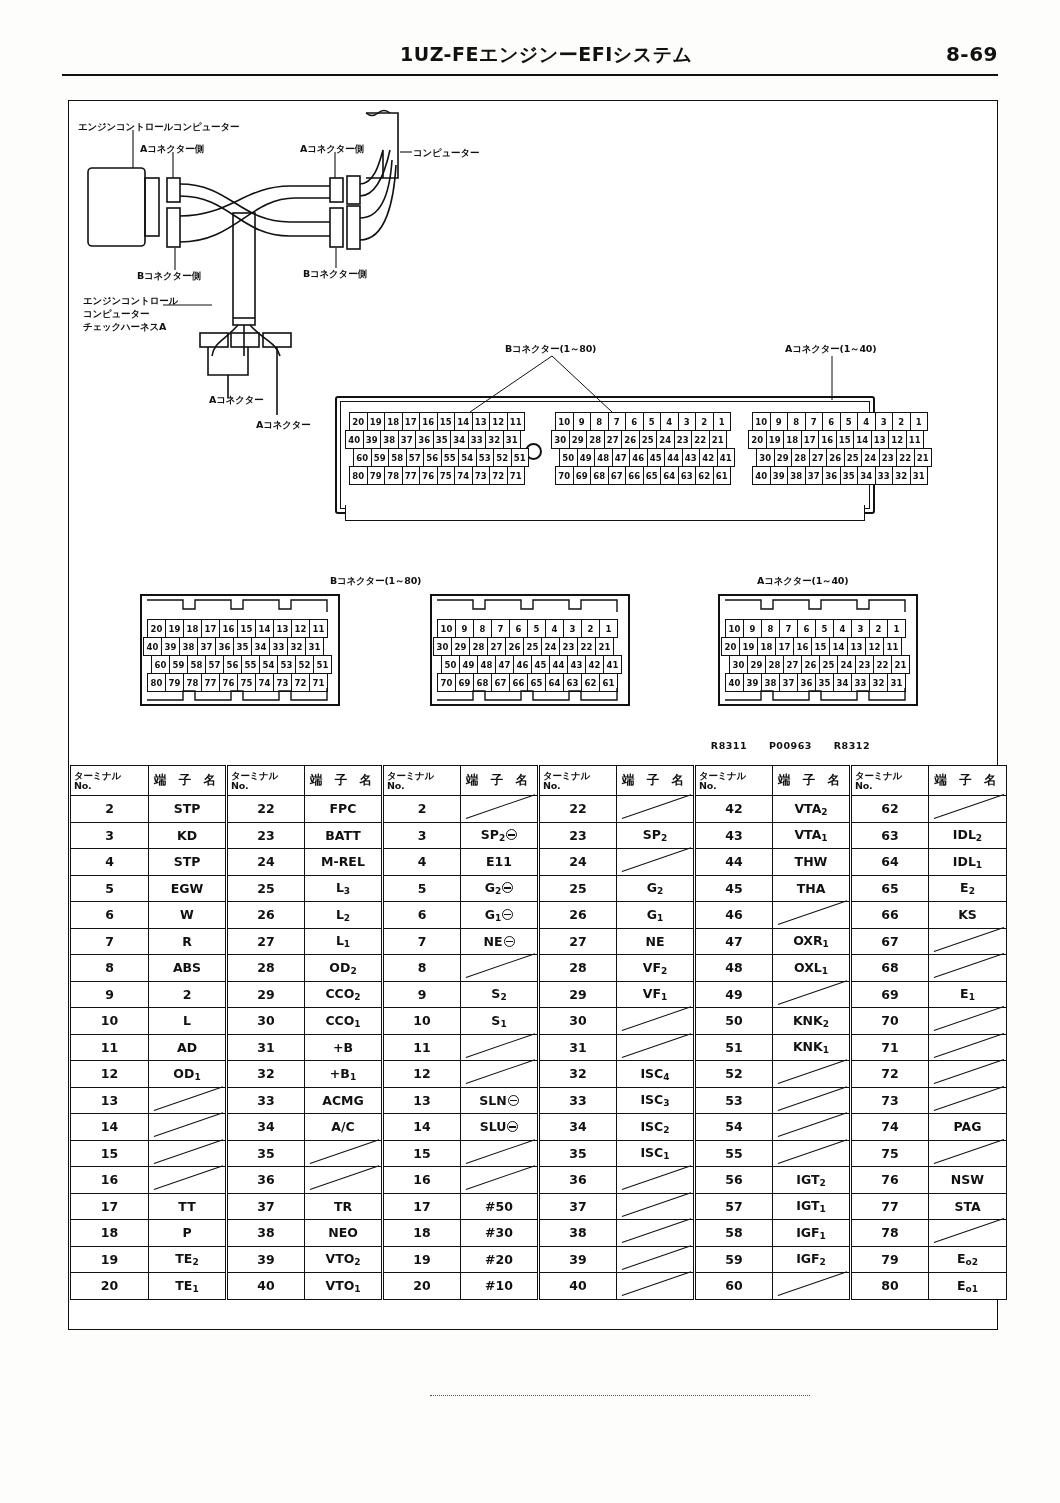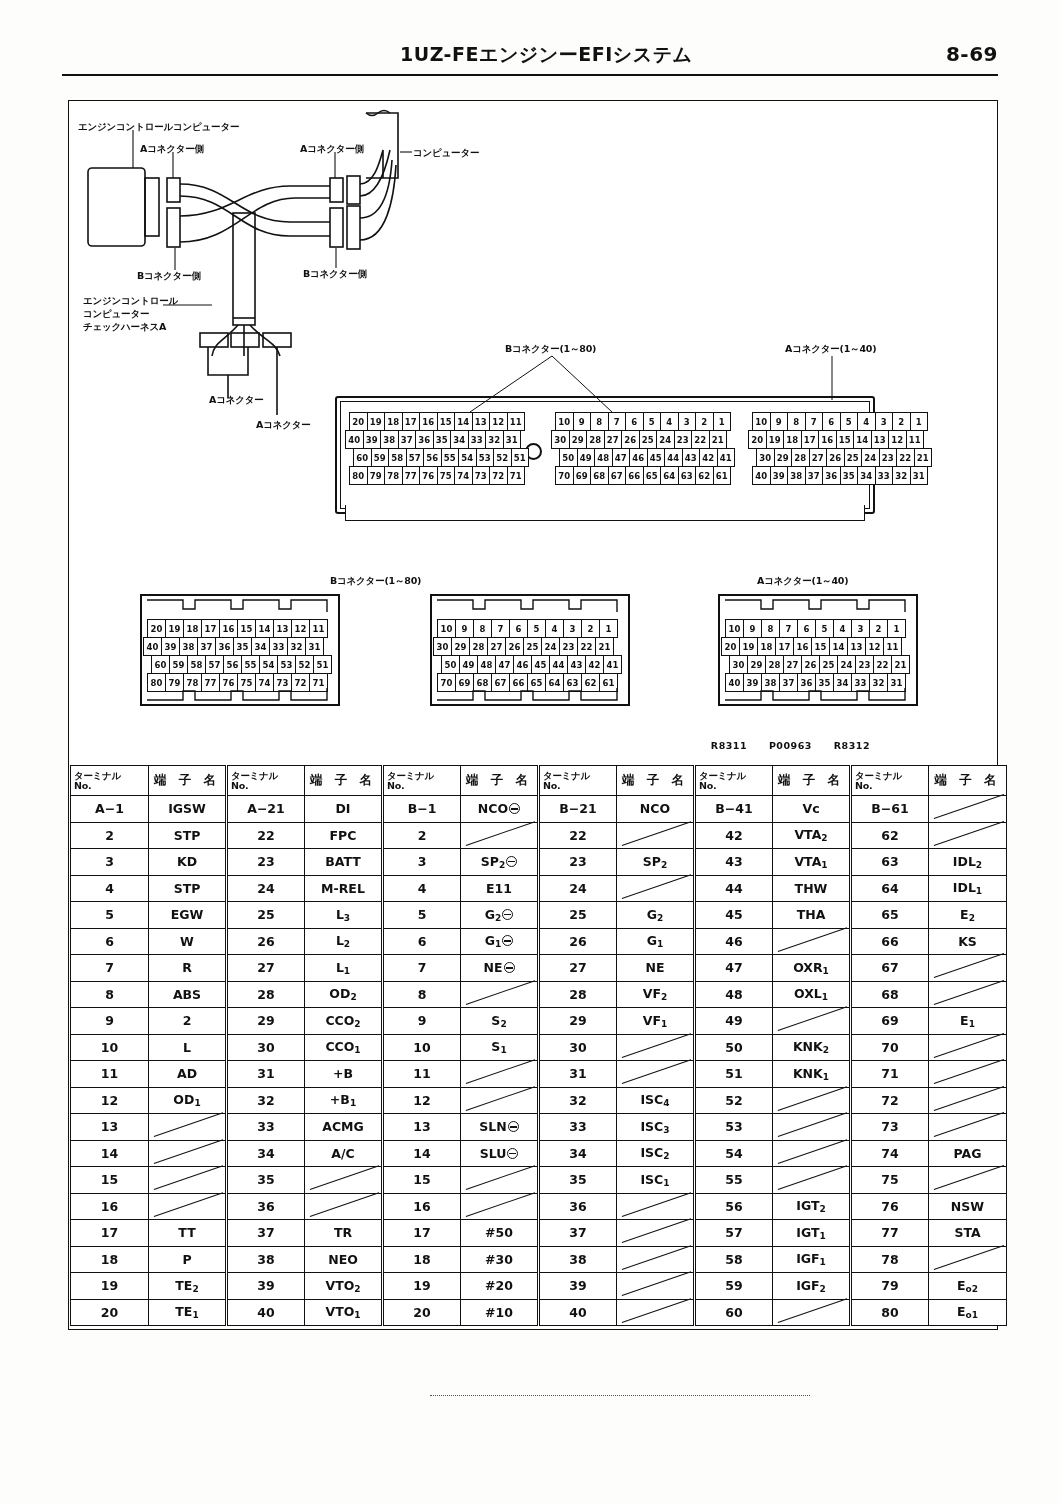--- a/index.html
+++ b/index.html
@@ -564,34 +564,20 @@
           <th class="thno col-no grp">ターミナル<br>No.</th>
           <th class="thname col-nm">端 子 名</th>
           <th class="thno col-no grp">ターミナル<br>No.</th>
           <th class="thname col-nm">端 子 名</th>
           <th class="thno col-no grp">ターミナル<br>No.</th>
           <th class="thname col-nm">端 子 名</th>
         </tr>
       </thead>
     <tbody id="tbl-body">
         <tr>
-          <td class="num col-no">A−1</td>
-          <td class="col-nm">IGSW</td>
-          <td class="num col-no grp">A−21</td>
-          <td class="col-nm">DI</td>
-          <td class="num col-no grp">B−1</td>
-          <td class="col-nm">NCO<span class="minus-circ"></span></td>
-          <td class="num col-no grp">B−21</td>
-          <td class="col-nm">NCO</td>
-          <td class="num col-no grp">B−41</td>
-          <td class="col-nm">Vc</td>
-          <td class="num col-no grp">B−61</td>
-          <td class="col-nm slash"></td>
-        </tr>
-        <tr>
           <td class="num col-no">2</td>
           <td class="col-nm">STP</td>
           <td class="num col-no grp">22</td>
           <td class="col-nm">FPC</td>
           <td class="num col-no grp">2</td>
           <td class="col-nm slash"></td>
           <td class="num col-no grp">22</td>
           <td class="col-nm slash"></td>
           <td class="num col-no grp">42</td>
           <td class="col-nm">VTA<sub>2</sub></td>

